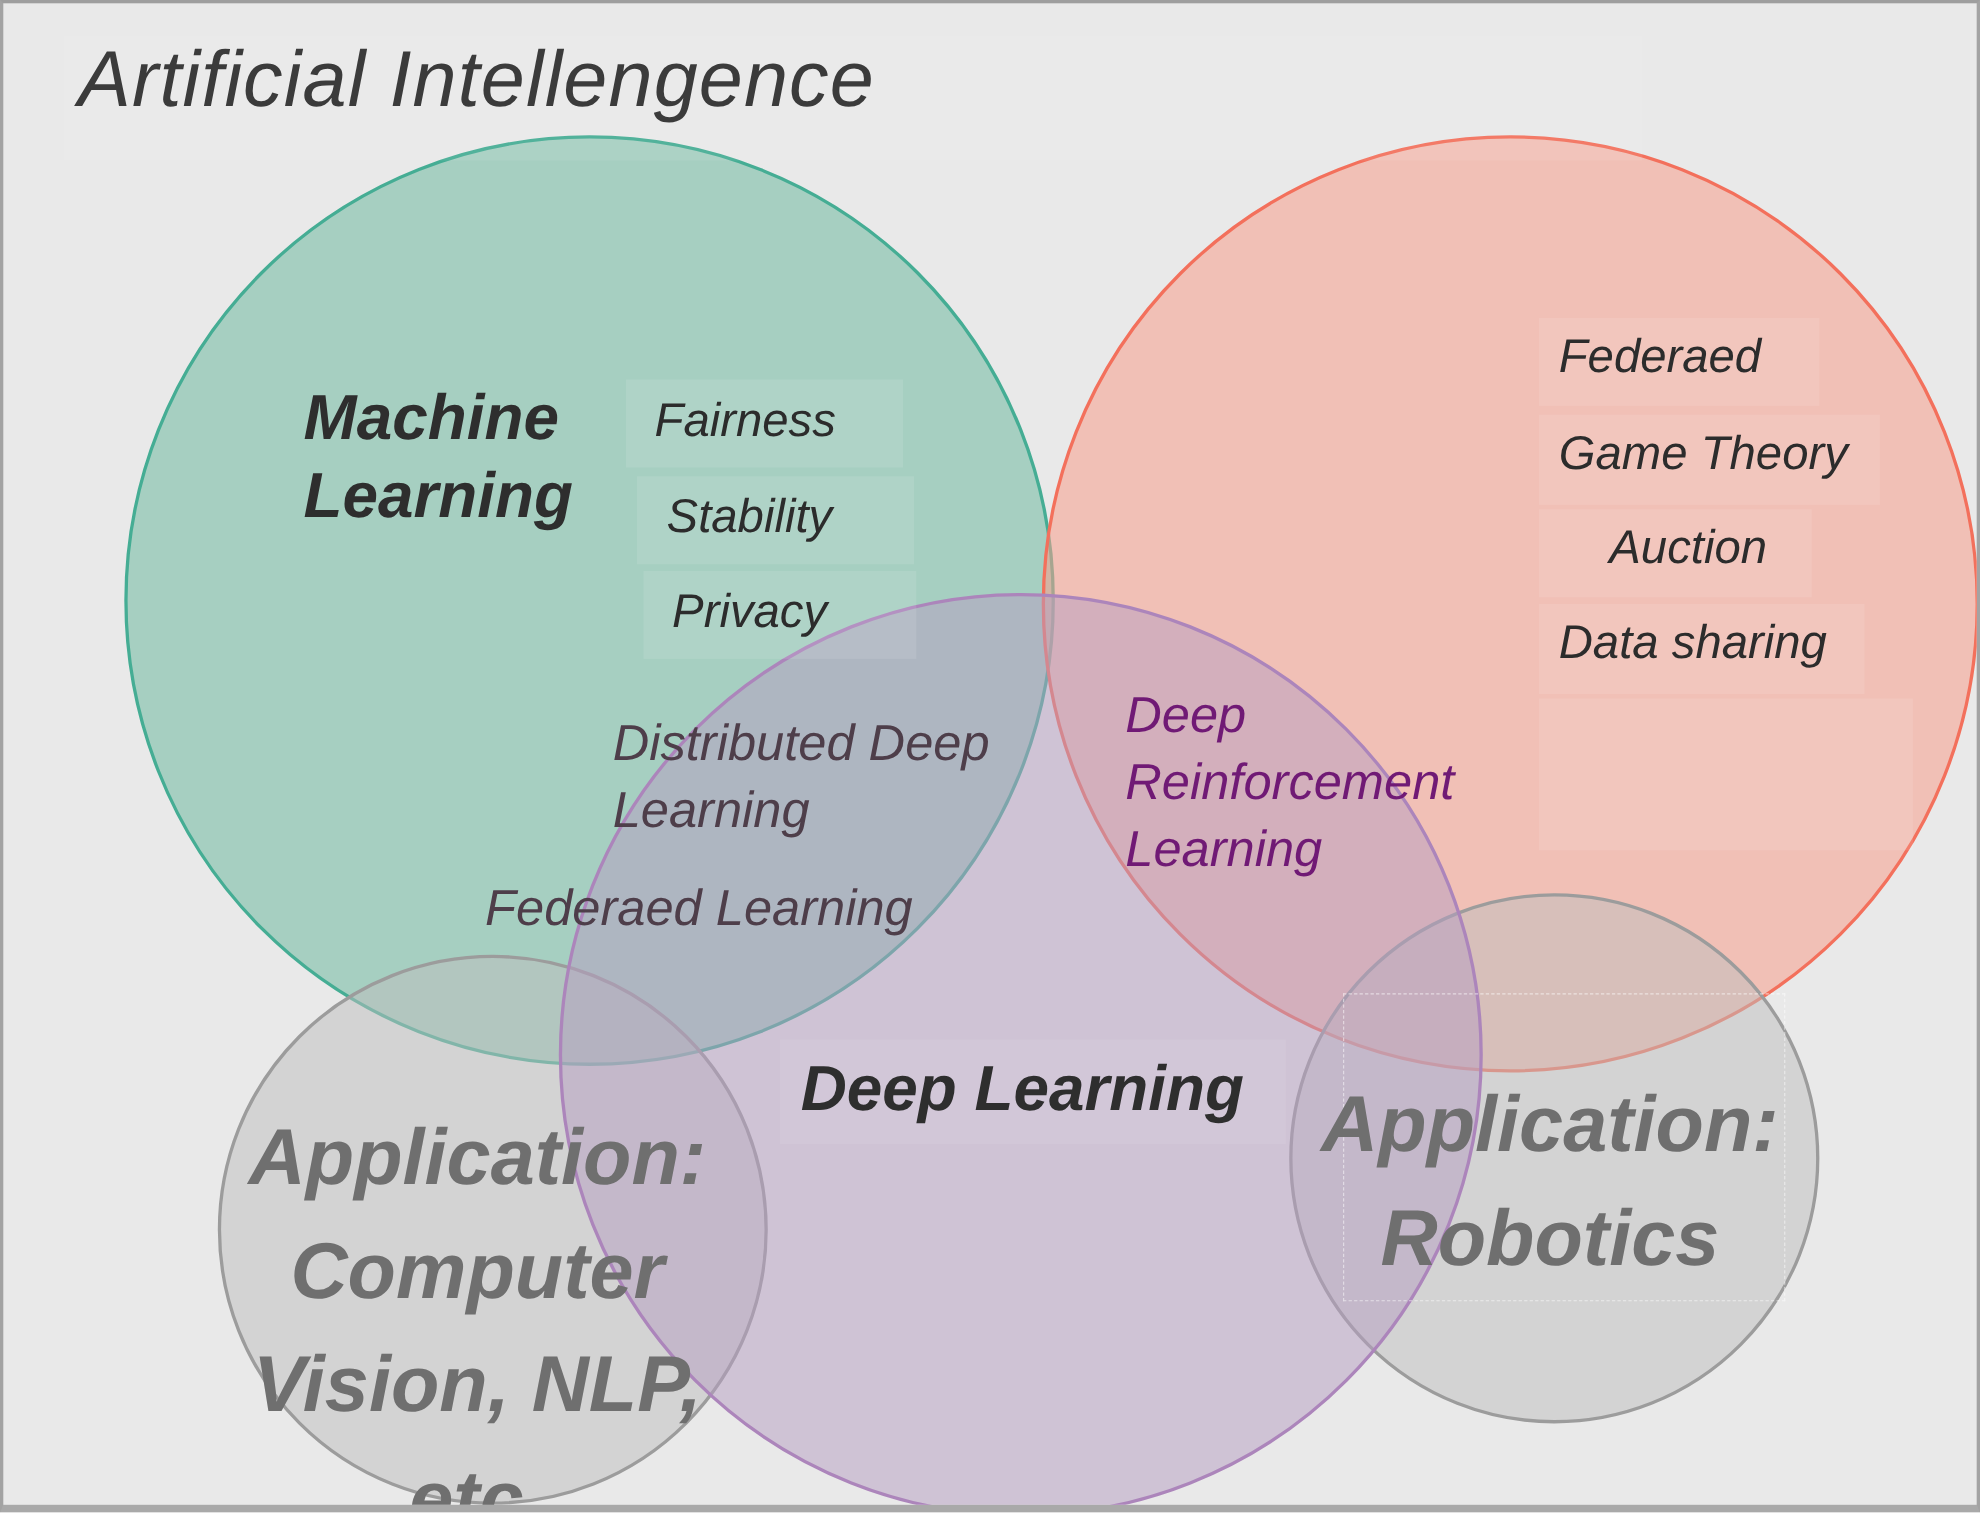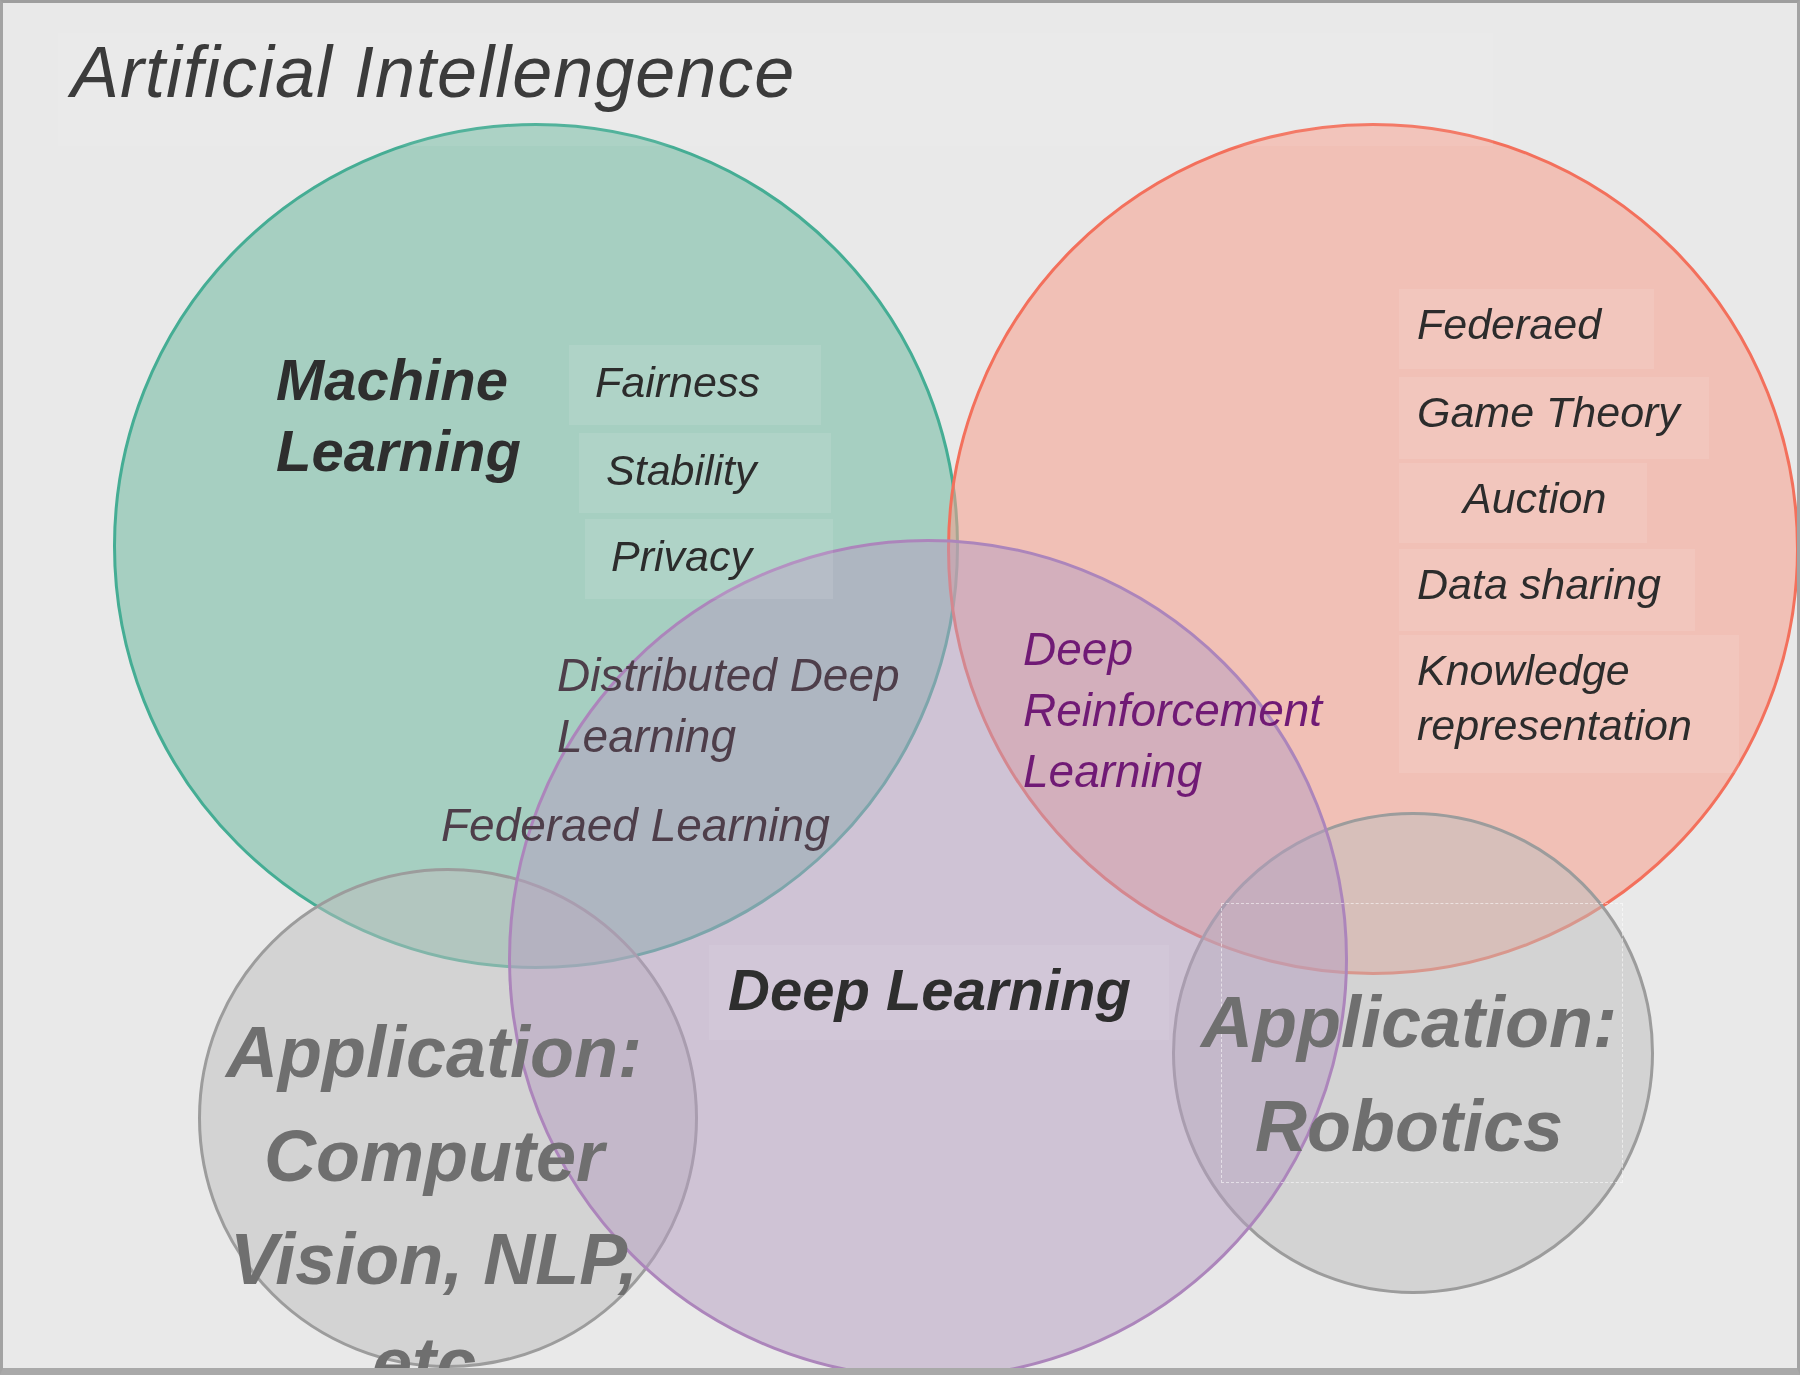--- a/index.html
+++ b/index.html
@@ -94,22 +94,20 @@
   <div class="txt set-h h-ml">Machine
 Learning</div>
   <div class="txt item it-fairness">Fairness</div>
   <div class="txt item it-stability">Stability</div>
   <div class="txt item it-privacy">Privacy</div>
 
   <div class="txt item it-planning">Federaed</div>
   <div class="txt item it-game">Game Theory</div>
   <div class="txt item it-auction">Auction</div>
   <div class="txt item it-data">Data sharing</div>
-  <div class="txt item it-knowledge">Knowledge
-representation</div>
 
   <div class="txt ov-item it-ddl">Distributed Deep
 Learning</div>
   <div class="txt ov-item it-fed">Federaed Learning</div>
   <div class="txt ov-item it-drl">Deep
 Reinforcement
 Learning</div>
 
   <div class="txt set-h h-dl">Deep Learning</div>
 

